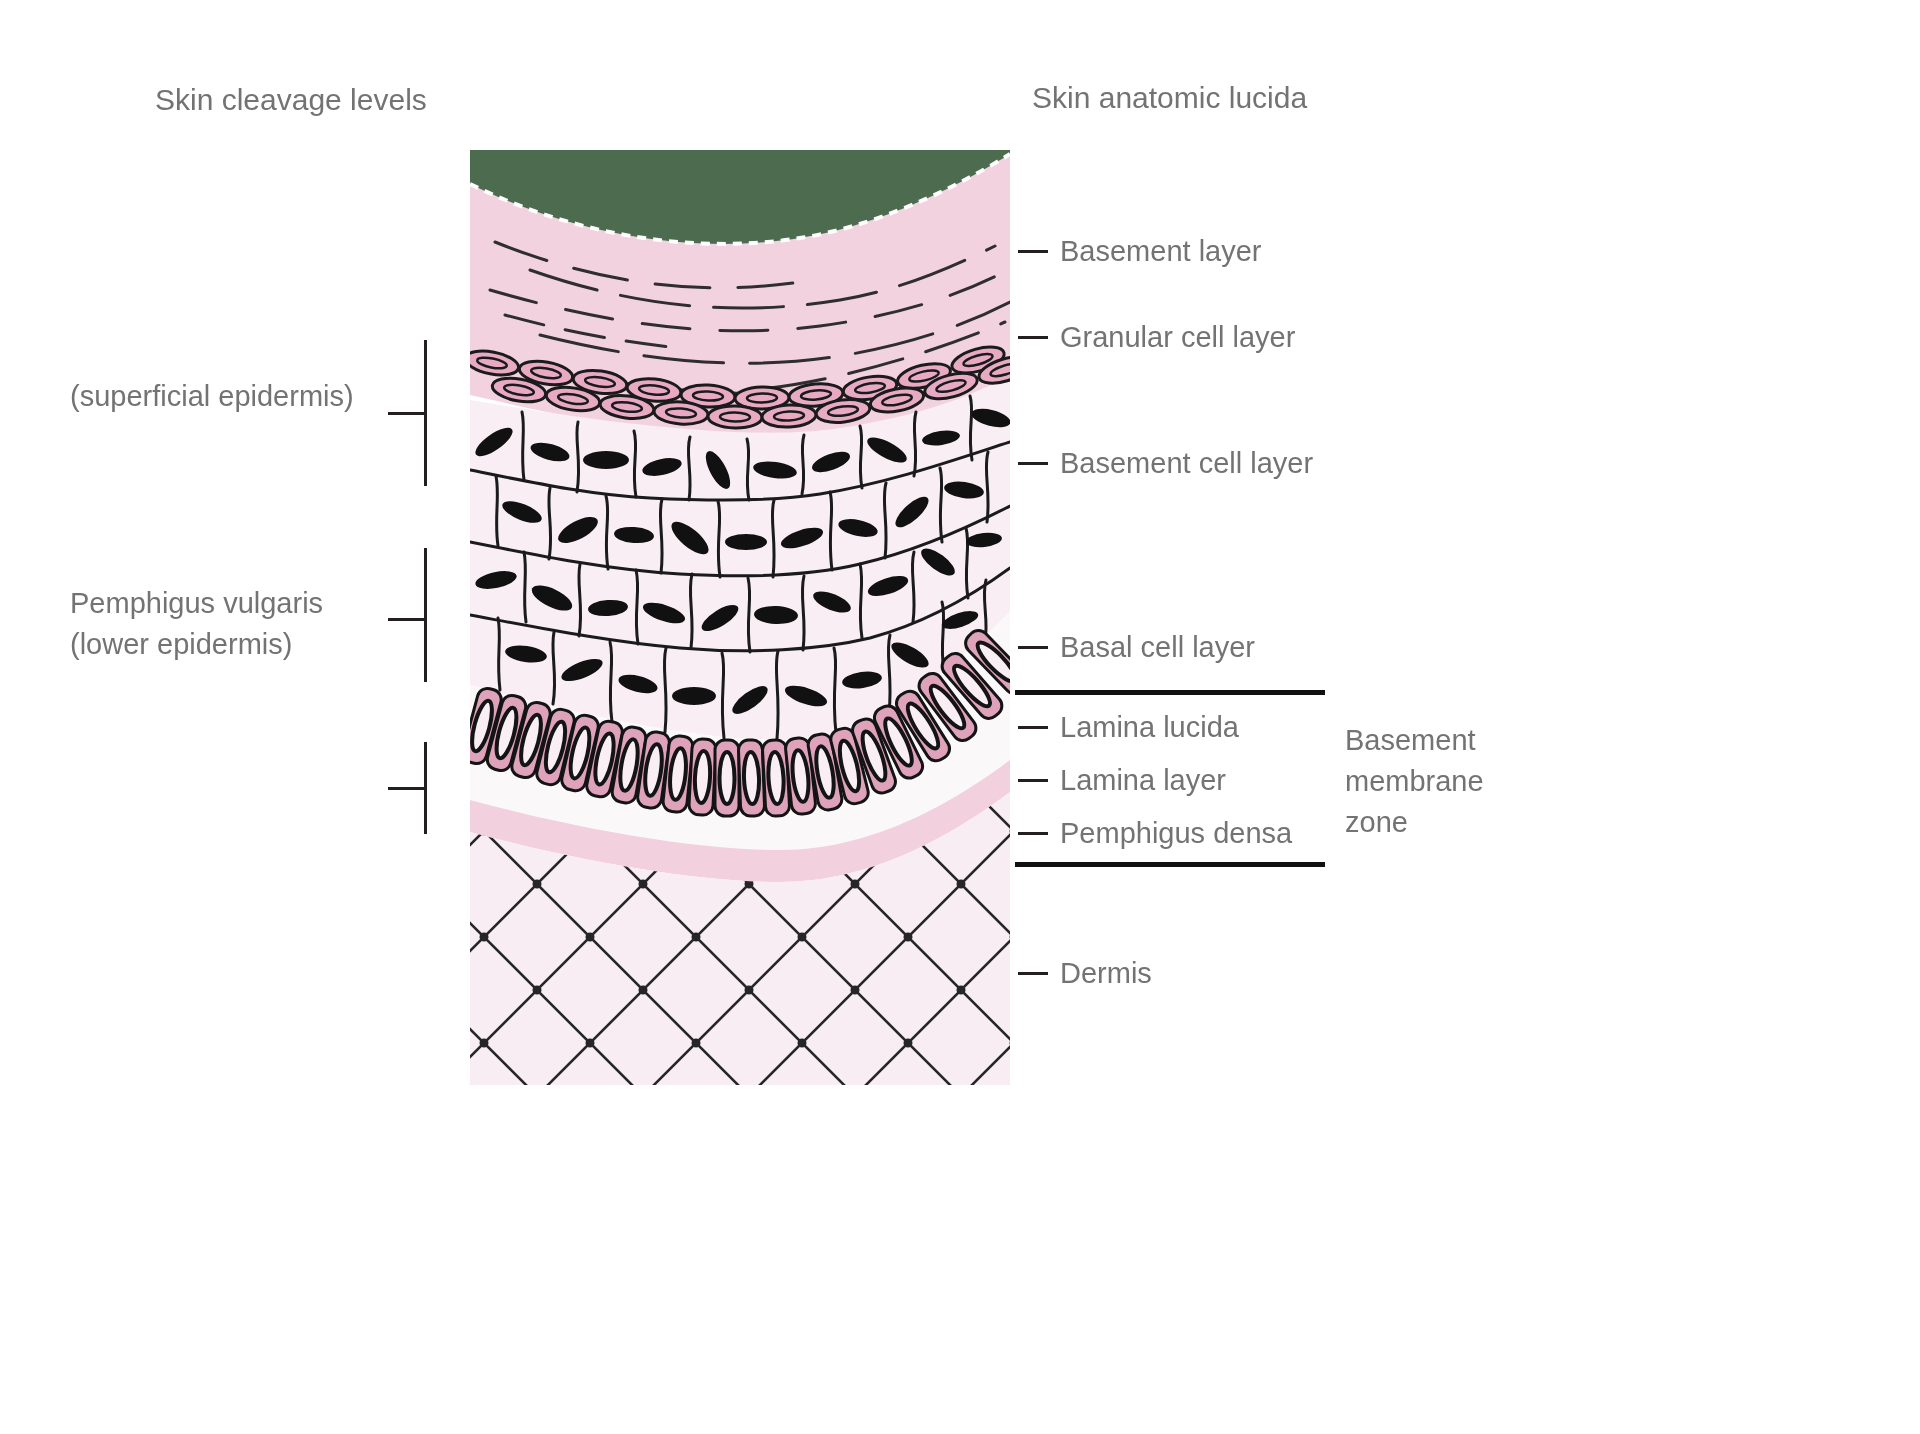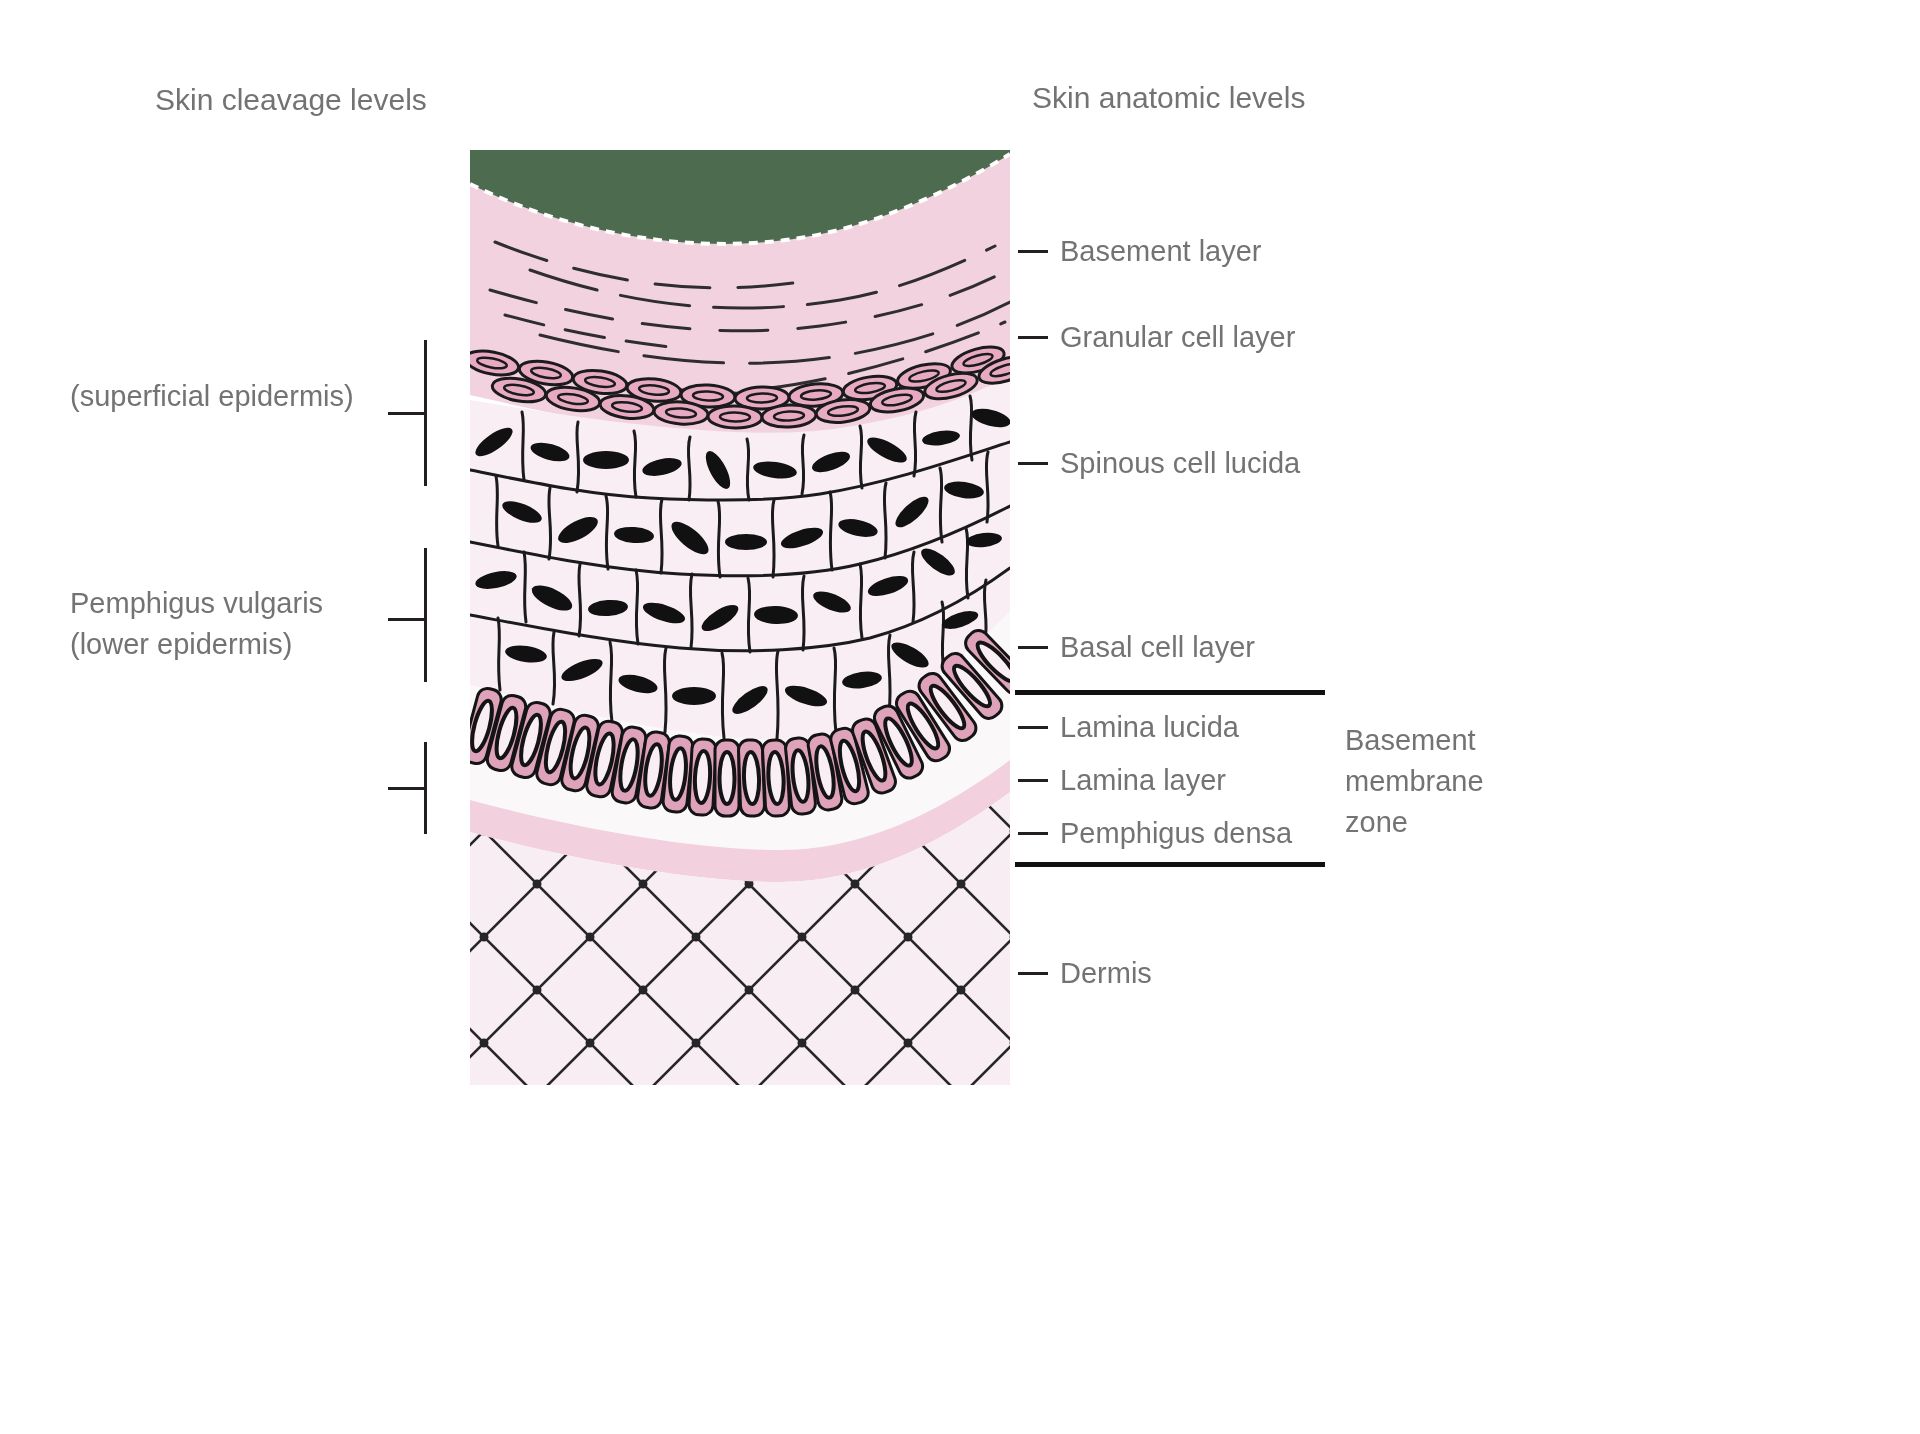--- a/index.html
+++ b/index.html
@@ -14,21 +14,21 @@
   .vline{position:absolute;width:3px;background:#231f20;}
   .bmzbar{position:absolute;height:5px;width:310px;left:1015px;background:#111111;}
   svg{display:block;}
 </style>
 </head>
 <body>
 
 <div id="canvas">
 
   <div class="hdr" style="left:155px;top:83px">Skin cleavage levels</div>
-  <div class="hdr" style="left:1032px;top:81px">Skin anatomic levels</div>
+  <div class="hdr" style="left:1032px;top:81px">Skin anatomic lucida</div>
 
   <svg style="position:absolute;left:470px;top:150px" width="540" height="935" viewBox="0 0 540 935">
     <defs>
       <g id="gc">
         <ellipse rx="27" ry="11" fill="#e7aac2" stroke="#1b1b1b" stroke-width="3"></ellipse>
         <ellipse rx="15" ry="4.5" fill="none" stroke="#1b1b1b" stroke-width="2.5"></ellipse>
       </g>
       <g id="bc">
         <rect x="-12" y="-38" width="24" height="76" rx="10" fill="#dfa2bb" stroke="#141414" stroke-width="3"></rect>
         <ellipse rx="7.5" ry="26" fill="#f8eef3" stroke="#141414" stroke-width="4"></ellipse>
@@ -223,21 +223,21 @@
   <div class="tick" style="left:388px;top:787px;width:36px"></div>
   <div class="vline" style="left:424px;top:742px;height:92px"></div>
 
   <div class="tick" style="left:1018px;top:250px;width:30px"></div>
   <div class="label" style="left:1060px;top:235px">Basement layer</div>
 
   <div class="tick" style="left:1018px;top:336px;width:30px"></div>
   <div class="label" style="left:1060px;top:321px">Granular cell layer</div>
 
   <div class="tick" style="left:1018px;top:462px;width:30px"></div>
-  <div class="label" style="left:1060px;top:447px">Spinous cell lucida</div>
+  <div class="label" style="left:1060px;top:447px">Basement cell layer</div>
 
   <div class="tick" style="left:1018px;top:646px;width:30px"></div>
   <div class="label" style="left:1060px;top:631px">Basal cell layer</div>
 
   <div class="tick" style="left:1018px;top:726px;width:30px"></div>
   <div class="label" style="left:1060px;top:711px">Lamina lucida</div>
 
   <div class="tick" style="left:1018px;top:779px;width:30px"></div>
   <div class="label" style="left:1060px;top:764px">Lamina layer</div>
 

